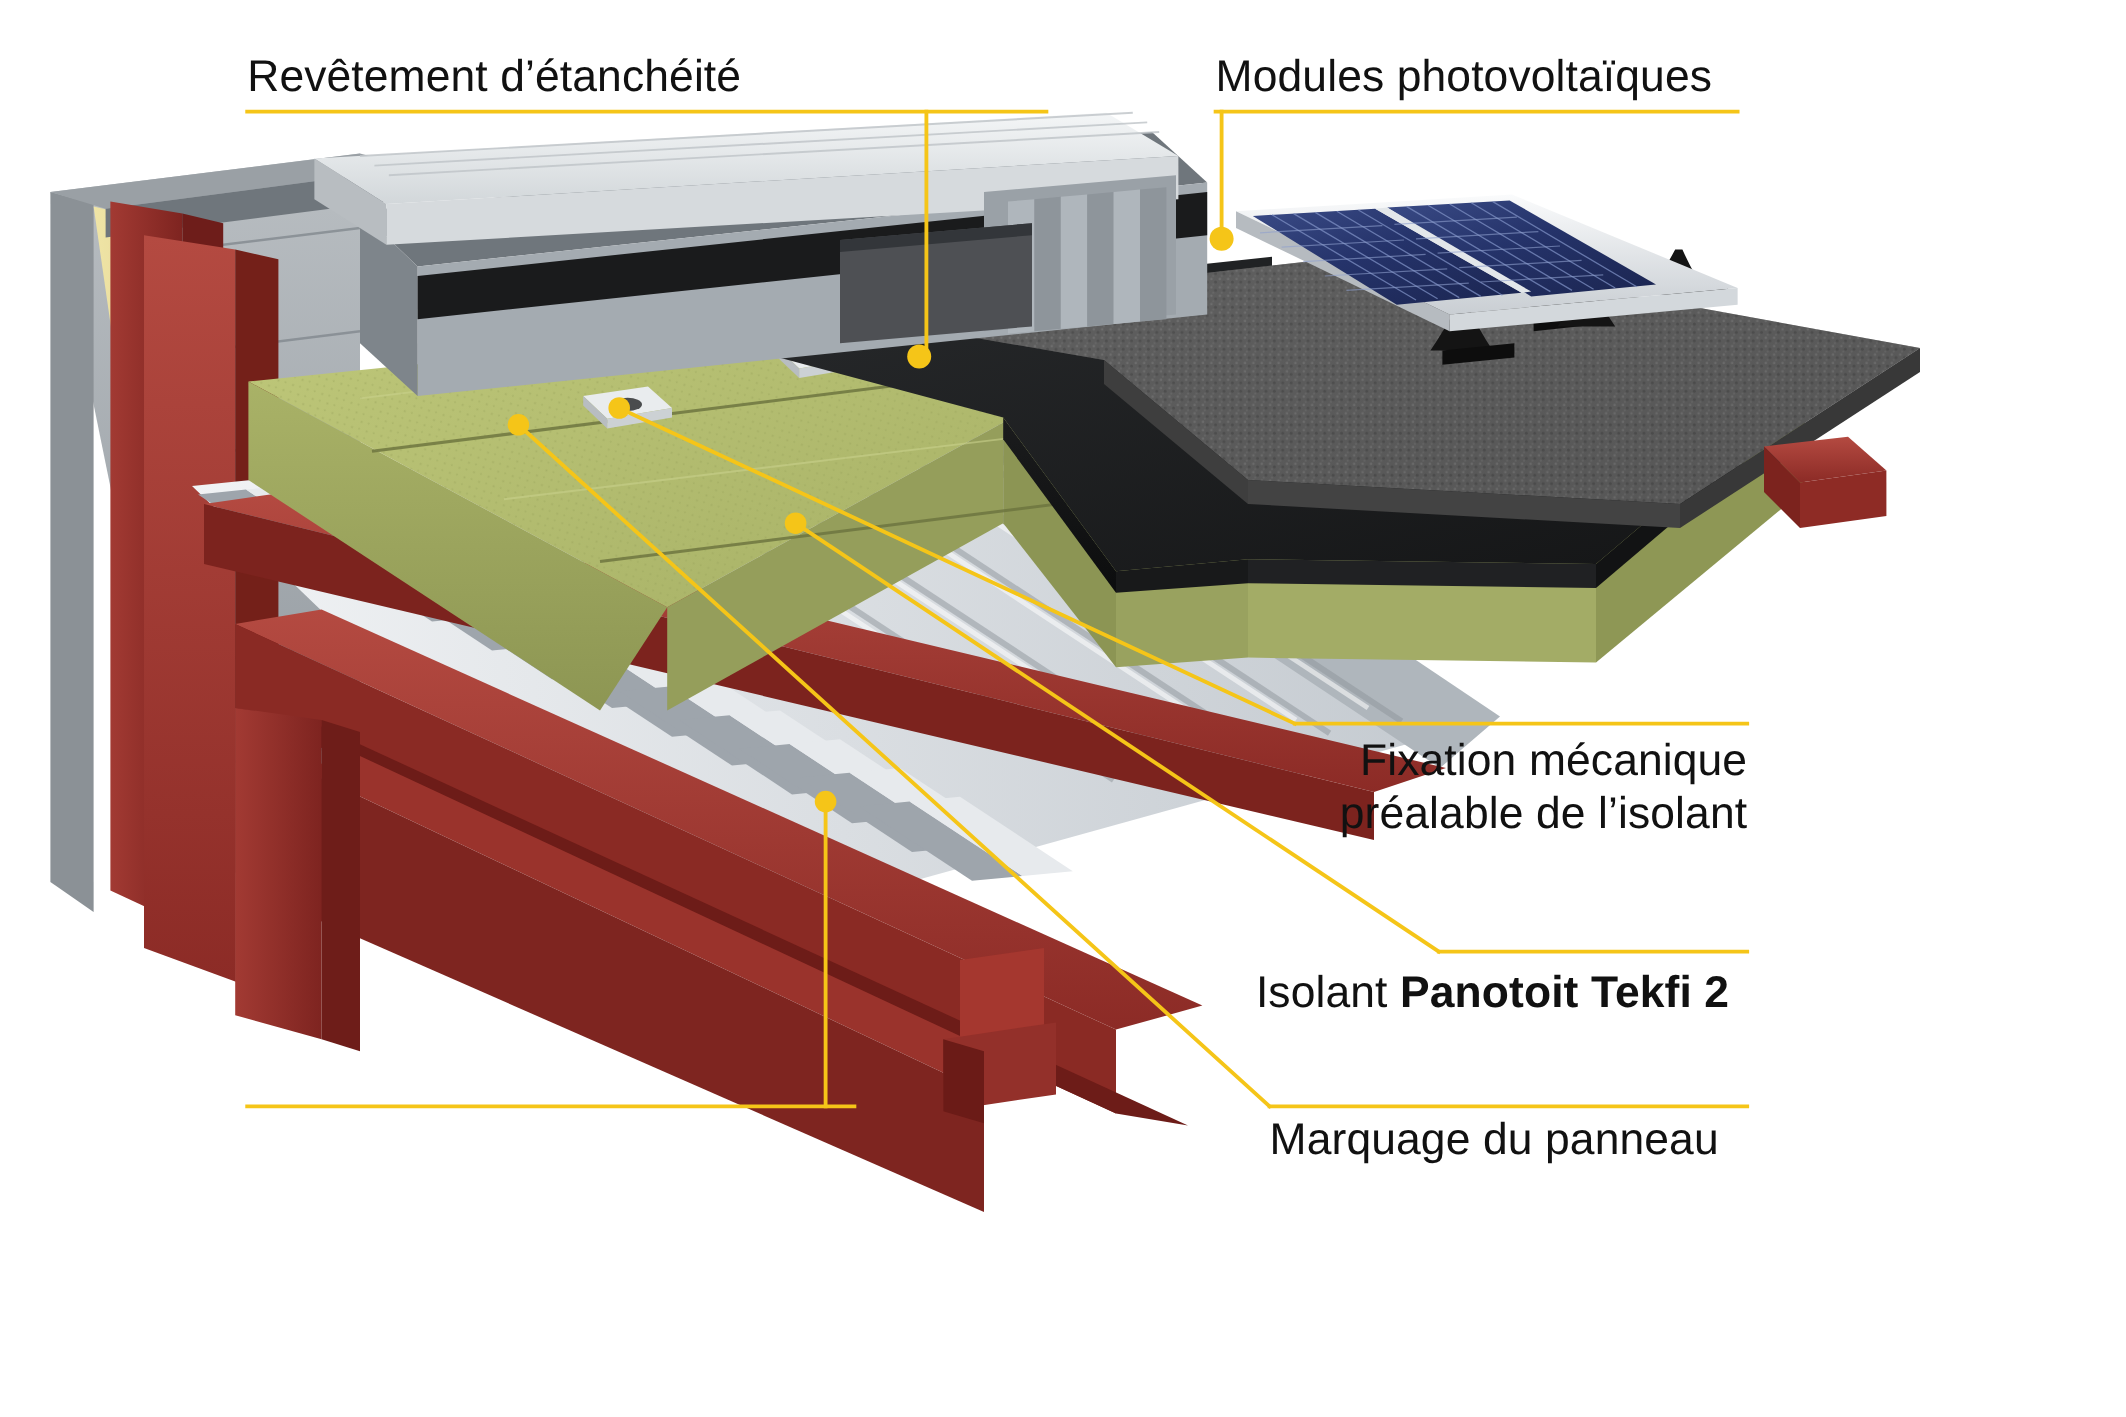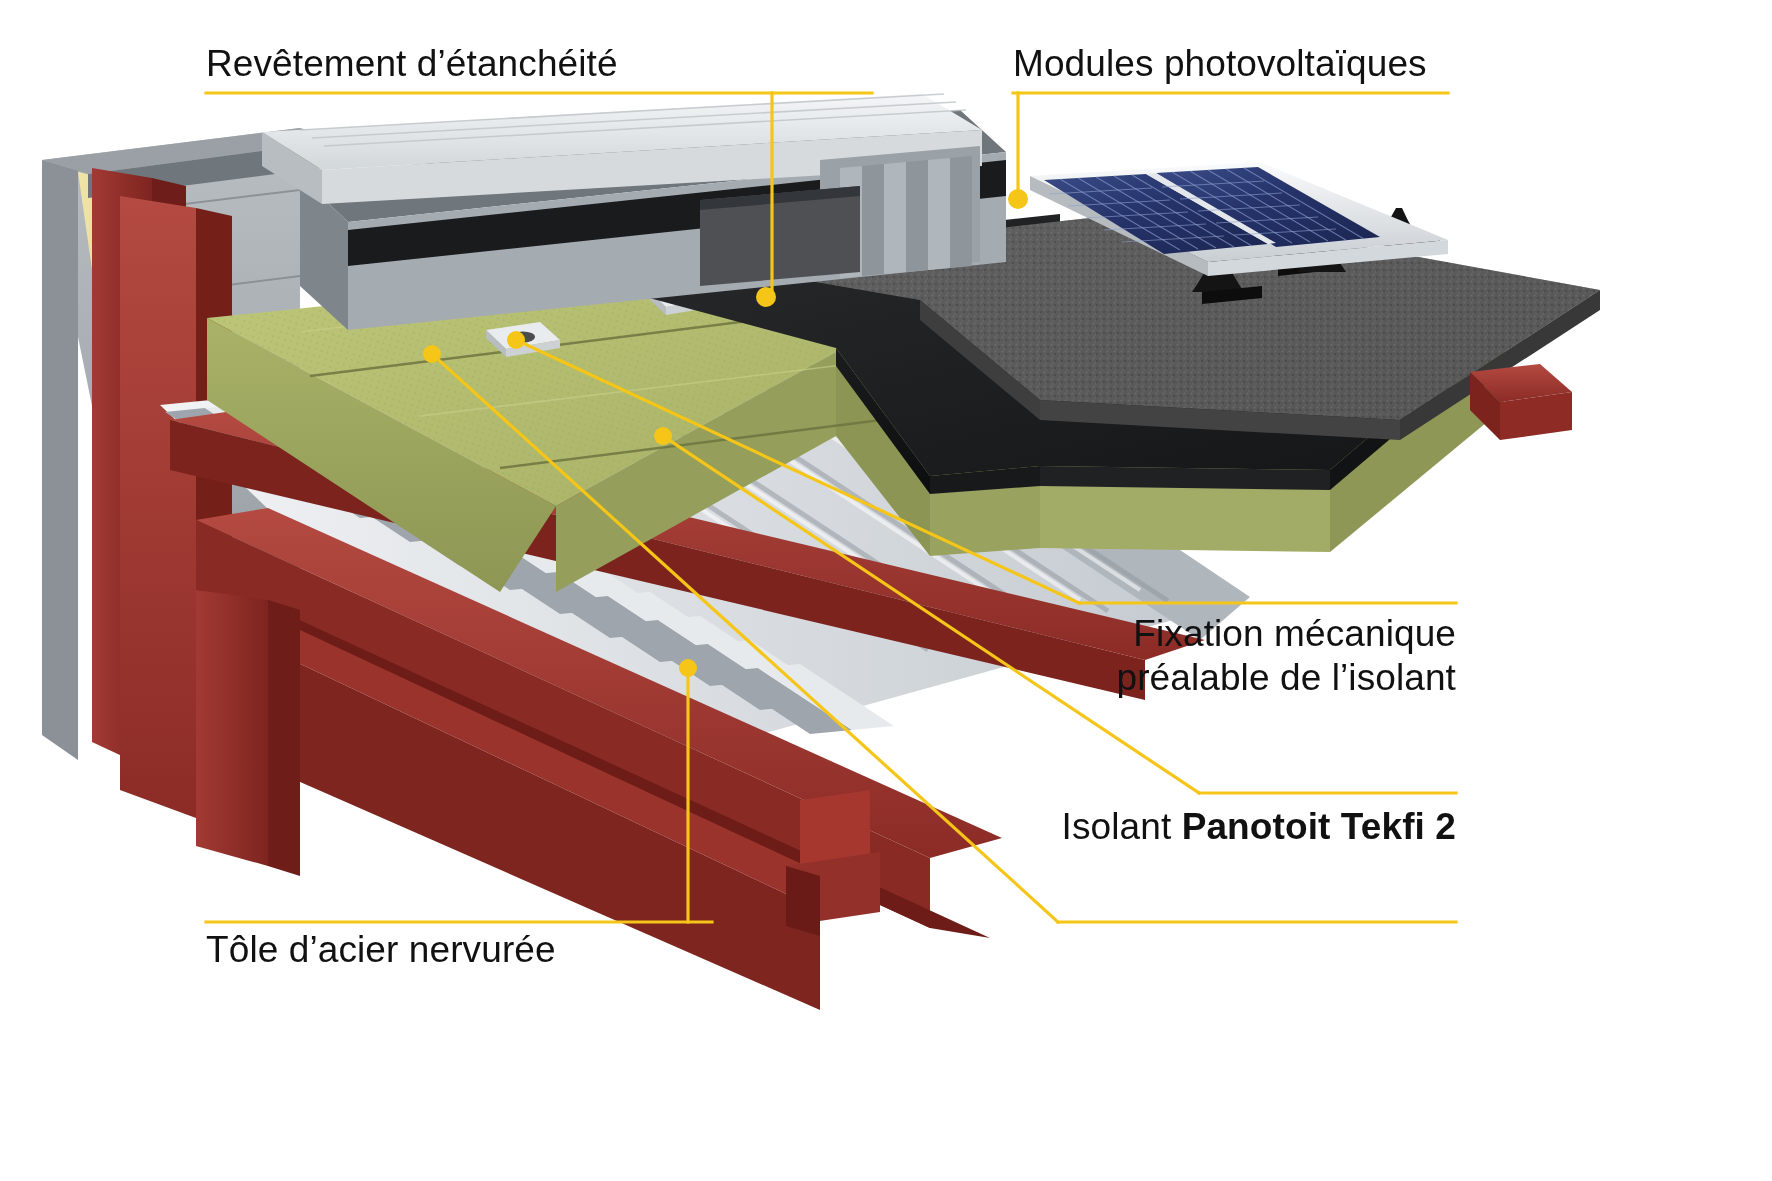--- a/index.html
+++ b/index.html
@@ -389,18 +389,18 @@
     </g>
   </svg>
 
   <div class="callout-label" style="left:1013px; top:42px;">Modules photovoltaïques</div>
 
   <div class="callout-label" style="left:206px; top:42px;">Revêtement d’étanchéité</div>
 
   <div class="callout-label right" style="right:316px; top:612px;text-align:right;">Fixation mécanique
 préalable de l’isolant</div>
 
-  <div class="callout-label right" style="right:316px; top:805px;"><span>Isolant </span><b>Panotoit Tekfi 2</b></div>
-
-  <div class="callout-label" style="left:206px; top:928px;">Tôle d’acier nervurée</div>
-
+  <div class="callout-label right" style="right:331px; top:805px;"><span>Isolant </span><b>Panotoit Tekfi 2</b></div>
+
+
+  <div class="callout-label" style="left:1058px; top:928px;">Marquage du panneau</div>
 
 </div>
 
 </body></html>

